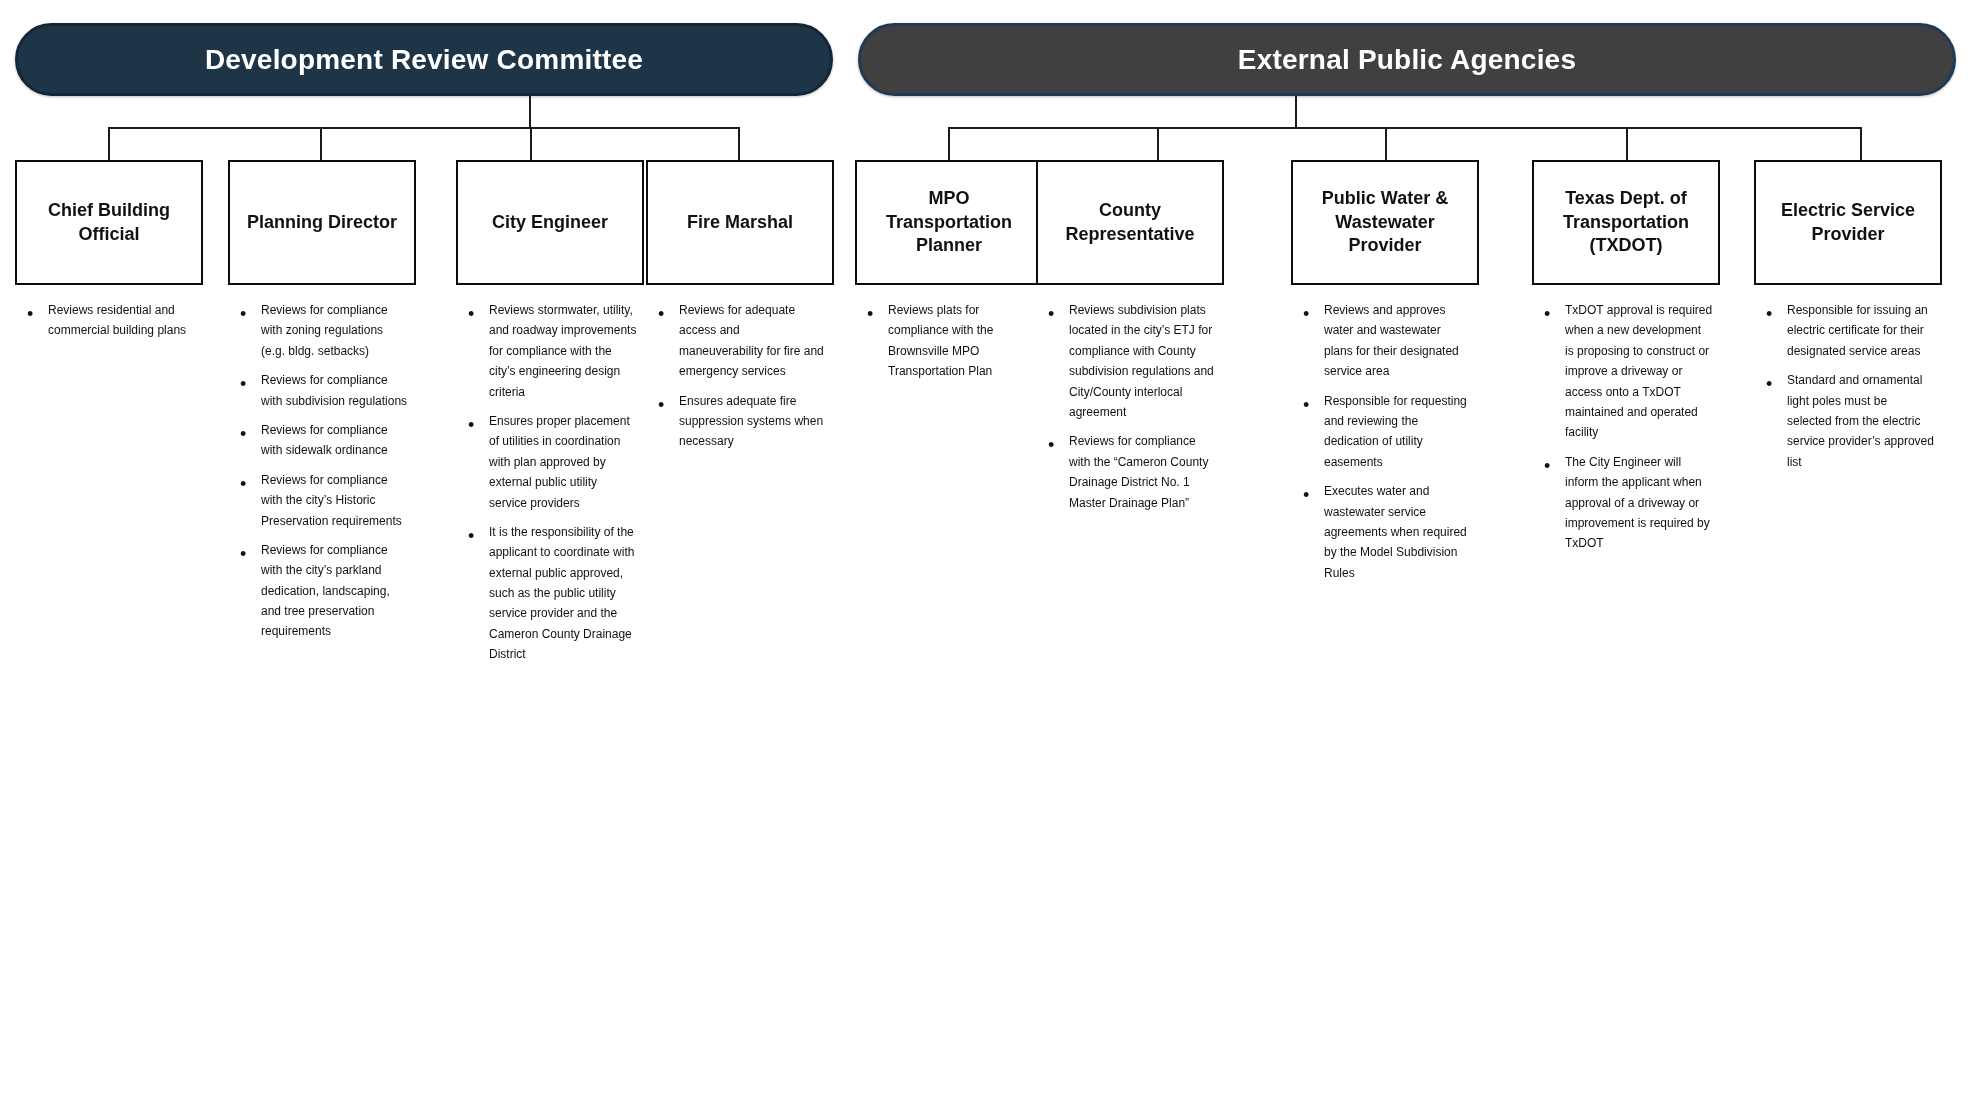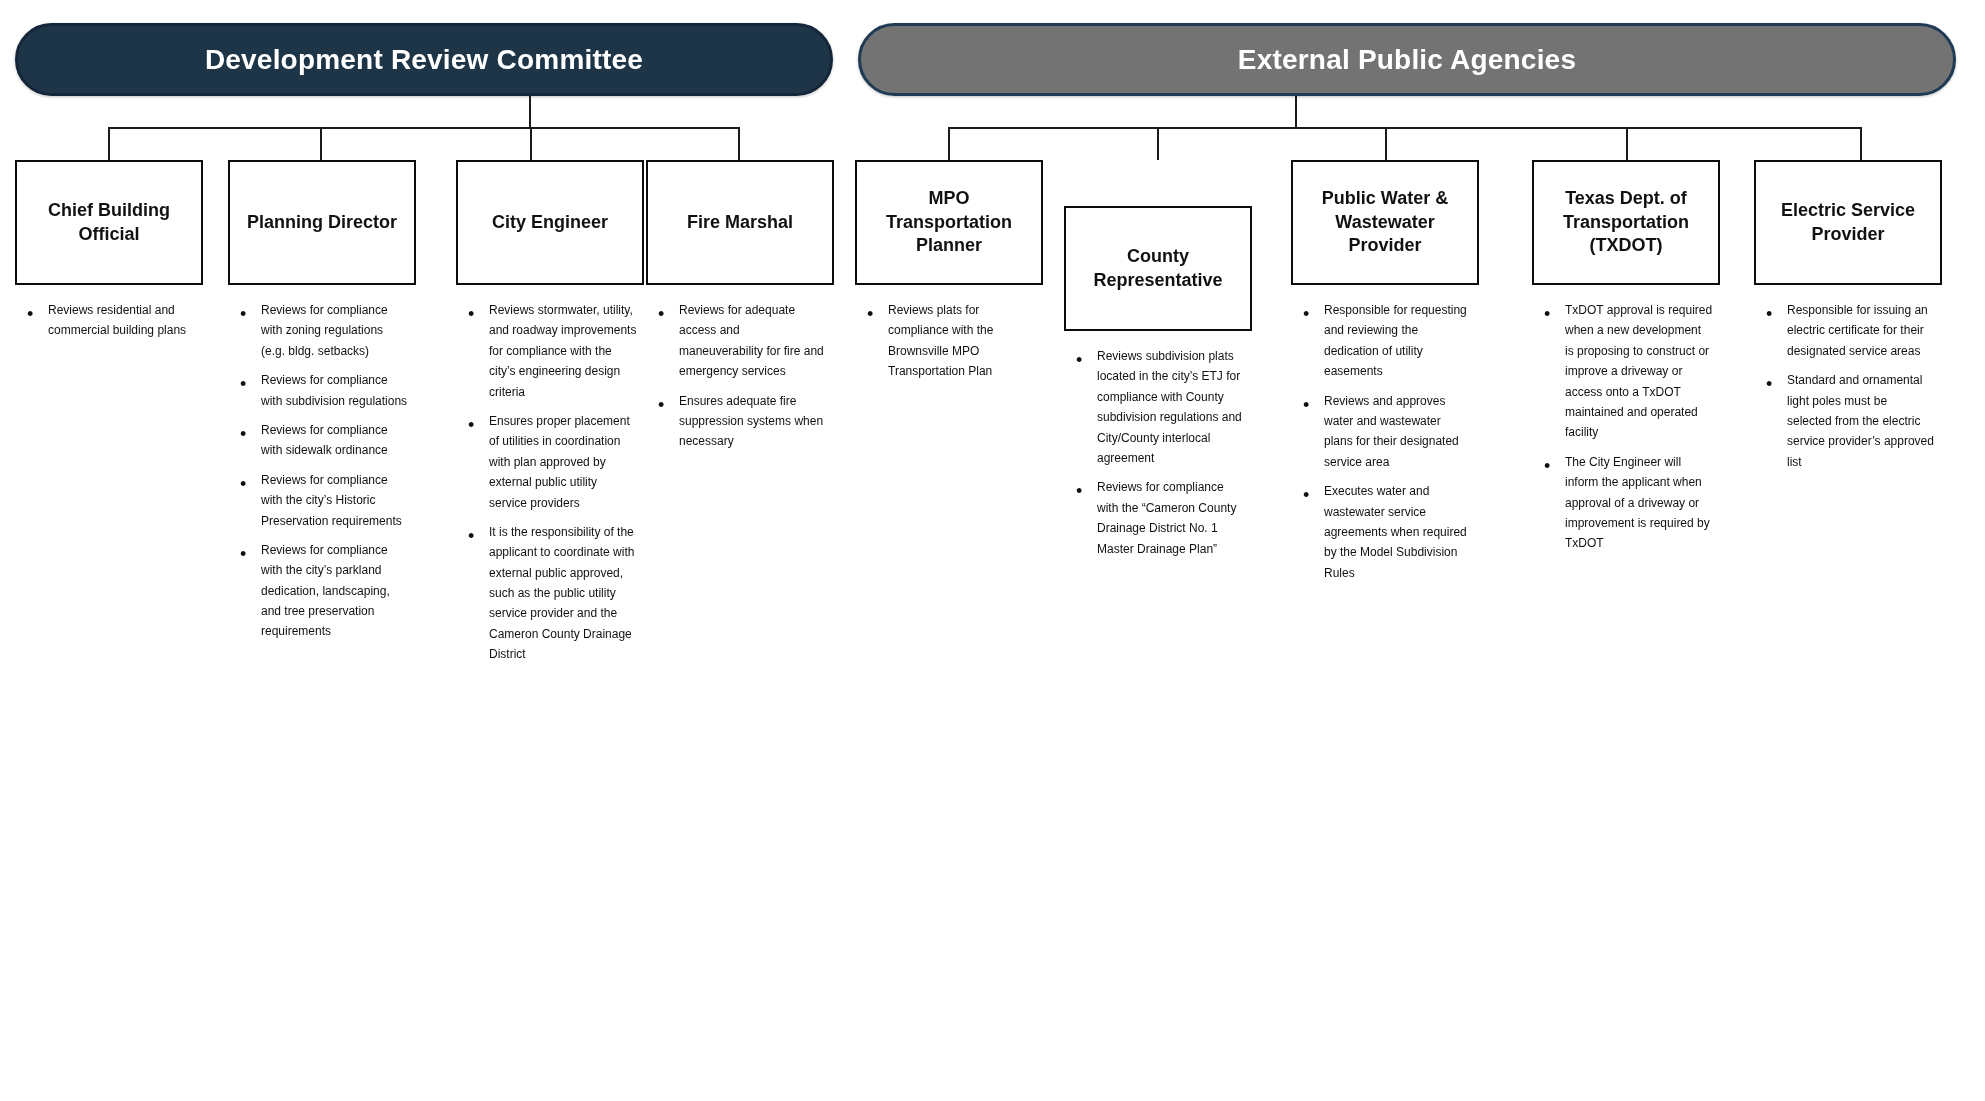--- a/index.html
+++ b/index.html
@@ -34,21 +34,21 @@
   ul.bullets li::before{
     content:"\2022";position:absolute;left:12px;top:-1px;font-size:18px;
   }
 </style>
 </head>
 <body>
 
 <div class="pill" style="left: 15px; width: 818px; background-color: rgb(30, 53, 72); border-color: rgb(20, 38, 58);">
   <span>Development Review Committee</span>
 </div>
-<div class="pill" style="left: 858px; width: 1098px; background-color: #737373; border-color: rgb(31, 58, 84);">
+<div class="pill" style="left: 858px; width: 1098px; background-color: #404040; border-color: rgb(31, 58, 84);">
   <span>External Public Agencies</span>
 </div>
 
 <div class="connector vline" style="left:529px;top:96px;height:32px;"></div>
 <div class="connector hline" style="left:108px;top:127px;width:632px;"></div>
 <div class="connector vline" style="left:108px;top:127px;height:33px;"></div>
 <div class="connector vline" style="left:320px;top:127px;height:33px;"></div>
 <div class="connector vline" style="left:530px;top:127px;height:33px;"></div>
 <div class="connector vline" style="left:738px;top:127px;height:33px;"></div>
 
@@ -105,37 +105,37 @@
 
 <div class="col" style="left:855px;">
   <div class="box">
     <span>MPO Transportation Planner</span>
   </div>
   <ul class="bullets">
     <li>Reviews plats for compliance with the Brownsville MPO Transportation Plan</li>
   </ul>
 </div>
 
-<div class="col" style="left:1064px;margin-top:46px;">
+<div class="col" style="left:1036px;">
   <div class="box">
     <span>County Representative</span>
   </div>
   <ul class="bullets">
     <li>Reviews subdivision plats located in the city’s ETJ for compliance with County subdivision regulations and City/County interlocal agreement</li>
     <li>Reviews for compliance with the “Cameron County Drainage District No. 1 Master Drainage Plan”</li>
   </ul>
 </div>
 
 <div class="col" style="left:1291px;">
   <div class="box">
     <span>Public Water &amp; Wastewater Provider</span>
   </div>
   <ul class="bullets">
+    <li>Reviews and approves water and wastewater plans for their designated service area</li>
     <li>Responsible for requesting and reviewing the dedication of utility easements</li>
-    <li>Reviews and approves water and wastewater plans for their designated service area</li>
     <li>Executes water and wastewater service agreements when required by the Model Subdivision Rules</li>
   </ul>
 </div>
 
 <div class="col" style="left:1532px;">
   <div class="box">
     <span>Texas Dept. of Transportation (TXDOT)</span>
   </div>
   <ul class="bullets">
     <li>TxDOT approval is required when a new development is proposing to construct or improve a driveway or access onto a TxDOT maintained and operated facility</li>

